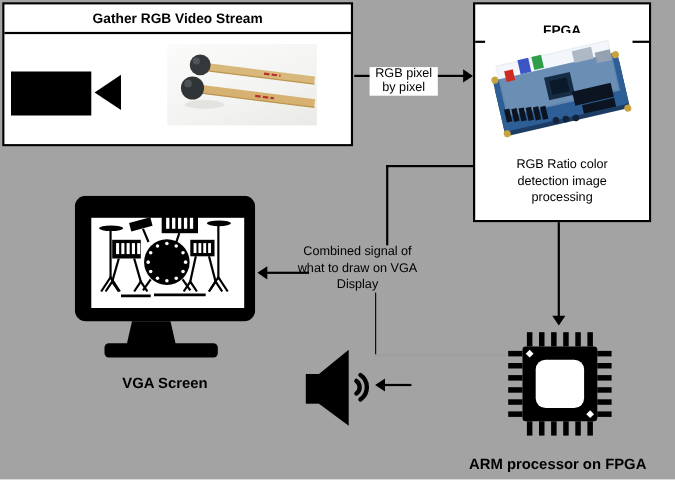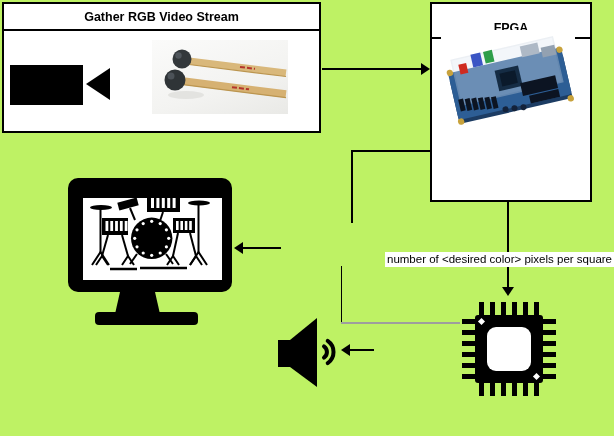--- a/index.html
+++ b/index.html
@@ -1,17 +1,17 @@
 <!DOCTYPE html>
 <html><head>
 <meta charset="utf-8">
 <style>
   html,body{margin:0;padding:0;background:#fff;}
   #stage{
-    position:relative;width:614px;height:436px;background:#bef264;overflow:hidden;
+    position:relative;width:614px;height:436px;background:#a3a3a3;overflow:hidden;
     font-family:"Liberation Sans","DejaVu Sans",sans-serif;color:#000;
   }
   .box{position:absolute;border:2px solid #000;background:#fff;box-sizing:border-box;}
   .box-header{border-bottom:2px solid #000;display:flex;align-items:center;justify-content:center;
     font-weight:bold;font-size:12.5px;box-sizing:border-box;}
   .lbl{position:absolute;font-size:11.5px;line-height:15px;text-align:center;}
   .lbl.onwhite{background:#fff;padding:0 2px;}
   .nodelbl{position:absolute;font-size:13.5px;font-weight:bold;text-align:center;}
   .line{position:absolute;background:#000;}
   .arr{position:absolute;width:0;height:0;}
@@ -83,34 +83,36 @@
         <circle cx="67" cy="79" r="3" fill="#13223a"></circle>
         <circle cx="76" cy="80" r="3" fill="#13223a"></circle>
         <circle cx="12" cy="30" r="3.2" fill="#c8a23c"></circle>
           <circle cx="124" cy="32" r="3.2" fill="#c8a23c"></circle>
         <circle cx="12" cy="80" r="3.2" fill="#c8a23c"></circle>
           <circle cx="124" cy="82" r="3.2" fill="#c8a23c"></circle>
       </g>
     </svg>
   </div>
 
+  <div class="lbl" style="left:451px;top:143px;width:120px;">RGB Ratio color detection image processing</div>
 
   <div class="line" style="left:322px;top:68.25px;width:100px;height:1.5px;"></div>
   <div class="arr arr-right" style="left:421px;top:63px;"></div>
+  <div class="lbl onwhite" style="left:336px;top:61px;width:58px;line-height:13px;">RGB pixel by pixel</div>
 
   <div class="line" style="left:351px;top:150.25px;width:79px;height:1.5px;"></div>
   <div class="line" style="left:351px;top:150.25px;width:1.5px;height:73px;"></div>
+  <div class="lbl" style="left:269px;top:222px;width:112px;">Combined signal of what to draw on VGA Display</div>
   <div class="line" style="left:340.5px;top:266px;width:1.5px;height:57px;"></div>
   <div class="line" style="left:340.5px;top:322px;width:119px;height:2px;background:#9e9e9e;"></div>
   <div class="line" style="left:241px;top:247.25px;width:40px;height:1.5px;"></div>
   <div class="arr arr-left" style="left:234px;top:242px;"></div>
 
   <div class="line" style="left:507.25px;top:202px;width:1.5px;height:86px;"></div>
   <div class="arr arr-down" style="left:502px;top:287px;"></div>
-  <div class="lbl onwhite" style="right:0px;top:252px;white-space:nowrap;">number of &lt;desired color&gt; pixels per square</div>
 
   <div class="line" style="left:348px;top:349.25px;width:26px;height:1.5px;"></div>
   <div class="arr arr-left" style="left:341px;top:344px;"></div>
 
   <svg class="photo" style="left:68px;top:178px;" width="164" height="148" viewBox="0 0 164 148">
     <rect x="0" y="0" width="164" height="114" rx="10" fill="#000"></rect>
     <rect x="15" y="20" width="139" height="82" fill="#fff"></rect>
     <polygon points="52,114 87,114 92,136 47,136" fill="#000"></polygon>
     <rect x="27" y="134" width="103" height="13" rx="4" fill="#000"></rect>
     <g fill="#000" stroke="#000" stroke-width="2">
@@ -168,20 +170,21 @@
           <circle cx="83.7" cy="43.3" r="1.6"></circle>
         <circle cx="92.2" cy="45.6" r="1.6"></circle>
           <circle cx="98.4" cy="51.8" r="1.6"></circle>
       </g>
       <line x1="69" y1="76" x2="62" y2="86"></line>
       <line x1="98" y1="76" x2="105" y2="86"></line>
       <line x1="42" y1="91" x2="69" y2="91" stroke-width="2.5"></line>
       <line x1="72" y1="90" x2="119" y2="90" stroke-width="2.5"></line>
     </g>
   </svg>
+  <div class="nodelbl" style="left:88px;top:341px;width:124px;">VGA Screen</div>
 
   <svg class="photo" style="left:277px;top:318px;" width="64" height="70" viewBox="0 0 64 70">
     <rect x="1" y="22" width="13" height="27" fill="#000"></rect>
     <polygon points="13,22 40,0 40,69 13,49" fill="#000"></polygon>
     <path d="M47,28.3 A7,7 0 0 1 47,39.7" fill="none" stroke="#000" stroke-width="4" stroke-linecap="round"></path>
     <path d="M50.7,22.9 A13.5,13.5 0 0 1 50.7,45.1" fill="none" stroke="#000" stroke-width="4" stroke-linecap="round"></path>
   </svg>
 
   <svg class="photo" style="left:458px;top:300px;" width="104" height="100" viewBox="0 0 104 100">
     <g fill="#000">
@@ -208,14 +211,15 @@
       <rect x="85" y="41" width="13" height="5"></rect>
         <rect x="85" y="52" width="13" height="5"></rect>
       <rect x="85" y="63" width="13" height="5"></rect>
         <rect x="85" y="74" width="13" height="5"></rect>
       <rect x="17" y="15" width="68" height="68" rx="3"></rect>
     </g>
     <rect x="29" y="27" width="44" height="44" rx="9" fill="#fff"></rect>
     <rect x="21" y="19" width="5" height="5" transform="rotate(45 23.5 21.5)" fill="#fff"></rect>
     <rect x="76" y="74" width="5" height="5" transform="rotate(45 78.5 76.5)" fill="#fff"></rect>
   </svg>
+  <div class="nodelbl" style="left:418px;top:414px;width:178px;">ARM processor on FPGA</div>
 
 </div>
 
 </body></html>

